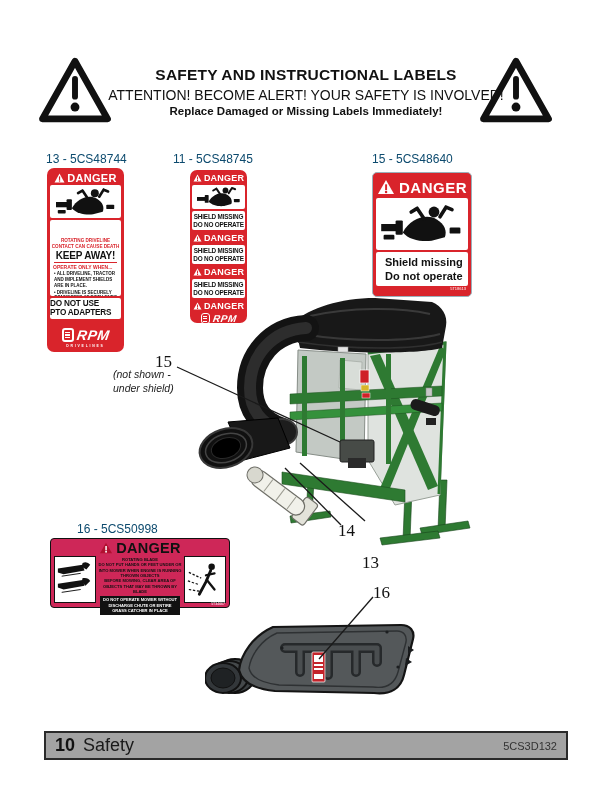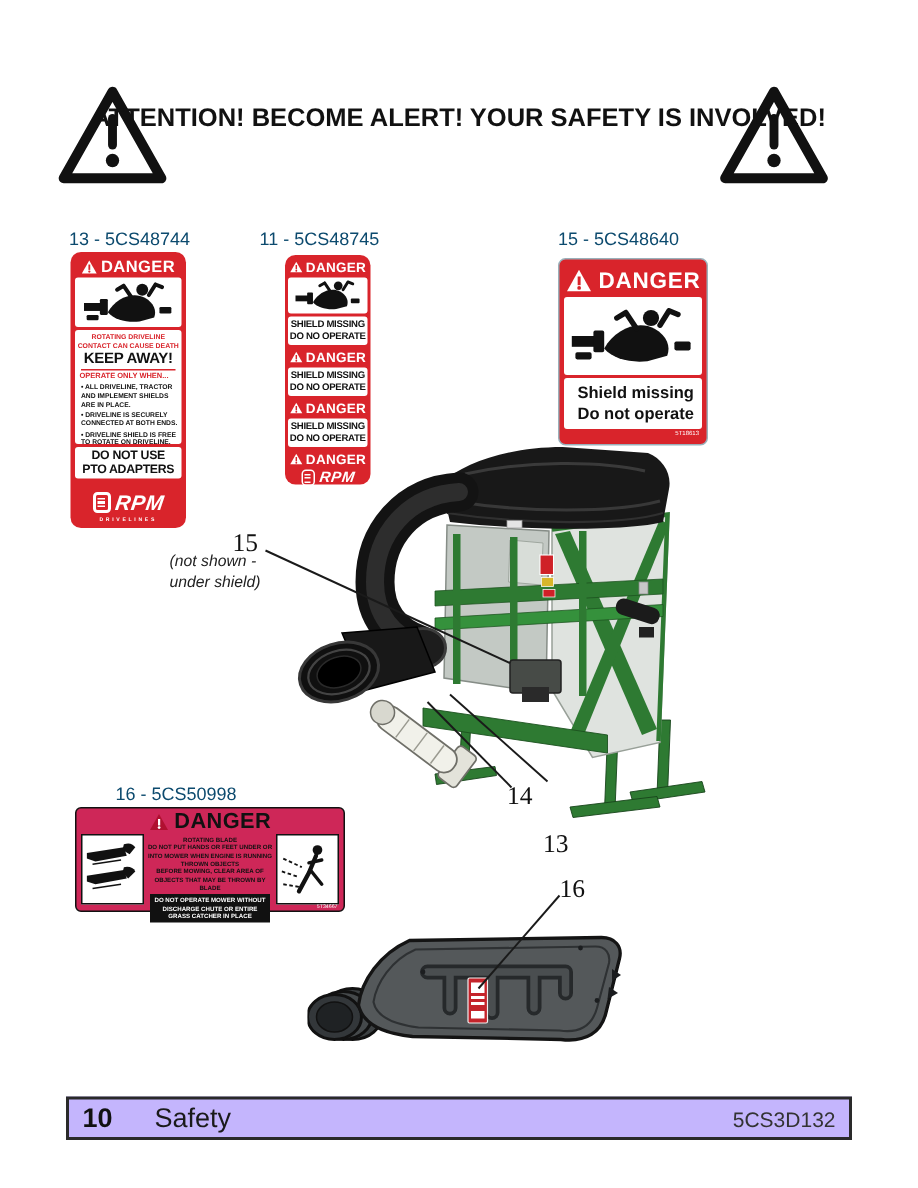--- a/index.html
+++ b/index.html
@@ -3,48 +3,48 @@
 <meta charset="utf-8">
 <style>
   * { margin:0; padding:0; box-sizing:border-box; }
   html,body { background:#ffffff; }
   body { width:612px; height:792px; position:relative; font-family:"Liberation Sans",sans-serif; color:#111; }
   .abs { position:absolute; }
 
   
   .hdr-text { left:0; top:66px; width:612px; text-align:center; }
   .hdr-title { font-size:15.5px; font-weight:700; letter-spacing:.2px; }
-  .hdr-sub1 { font-size:17px; font-weight:700; margin-top:3px; }
+  .hdr-sub1 { font-size:14px; font-weight:400; margin-top:3px; }
   .hdr-sub2 { font-size:11.5px; font-weight:700; margin-top:2px; }
   .tri { width:74px; height:74px; }
 
   
   .caption { font-family:Liberation Sans, sans-serif; font-size:12px; color:#0c4a6e; }
   .panel { background:#fff; border-radius:2px; overflow:hidden; }
   .redline { border:0; border-top:1px solid #d9242b; margin:1px 3px; }
   .rpm { display:flex; align-items:center; justify-content:center; gap:3px; color:#fff; }
   .rpm-badge { width:12px; height:14px; border:2px solid #fff; border-radius:3px;
                display:flex; flex-direction:column; justify-content:center; gap:1.5px; padding:1.5px; }
   .rpm-badge i { display:block; height:2px; background:#fff; }
   .rpm-text { font-style:italic; font-weight:900; font-size:14px; letter-spacing:.5px; transform:skewX(-8deg); }
   .rpm-sub { font-size:3.4px; letter-spacing:1.8px; text-align:center; color:#fff; margin-top:1px; font-weight:700; }
 
   
   .lbl13 { left:47px; top:168px; width:77px; height:184px; background:#d9242b; border-radius:7px;
            padding:2px 3px; display:flex; flex-direction:column; }
   .l13-head { height:15px; flex:none; display:flex; align-items:center; justify-content:center; gap:2px;
               color:#fff; font-weight:800; font-size:11px; letter-spacing:.3px; }
   .l13-pic { height:33px; flex:none; display:flex; align-items:center; justify-content:center; margin-bottom:2px; }
-  .l13-txt { height:76px; flex:none; text-align:center; padding:2px 1px; }
+  .l13-txt { height:76px; flex:none; text-align:center; padding:18px 1px; }
   .l13-r1 { color:#d9242b; font-size:4.6px; font-weight:800; line-height:1.25; }
   .l13-keep { font-size:10px; font-weight:900; letter-spacing:-.2px; margin:1px 0; }
   .l13-op { color:#d9242b; font-size:5px; font-weight:800; text-align:left; margin:1px 0 1px 2px; }
   .l13-b { font-size:4.5px; font-weight:700; text-align:left; line-height:1.25; margin:0 1px 1.5px 3px; }
   .l13-pto { height:21px; flex:none; margin-top:2px; display:flex; flex-direction:column; justify-content:center;
-             font-weight:900; font-size:8.2px; line-height:1.05; text-align:center; letter-spacing:-.2px; }
+             font-weight:900; font-size:8.2px; line-height:1.05; text-align:left; letter-spacing:-.2px; }
   .l13-rpm { margin-top:auto; padding-bottom:2px; }
 
   
   .lbl14 { left:190px; top:170px; width:57px; height:153px; background:#d9242b; border-radius:7px;
            padding:2px; display:flex; flex-direction:column; gap:2px; }
   .l14-head { height:11px; flex:none; display:flex; align-items:center; justify-content:center; gap:2px;
               color:#fff; font-weight:800; font-size:9px; letter-spacing:.2px; }
   .l14-pic { height:24px; flex:none; display:flex; align-items:center; justify-content:center; }
   .l14-sm { height:19px; flex:none; display:flex; flex-direction:column; align-items:center; justify-content:center;
             font-weight:900; font-size:6.4px; line-height:1.15; letter-spacing:-.2px; }
@@ -73,24 +73,24 @@
   .l16-black { background:#111; color:#fff; font-size:4.1px; font-weight:800; padding:1.5px 2px;
                margin:1.5px 2px 0 2px; line-height:1.3; }
   .l16-part { position:absolute; right:4px; bottom:1px; color:#fff; font-size:3.5px; }
 
   
   .callout { position:absolute; font-family:"Liberation Serif",serif; font-size:17px; color:#111; }
   .note { position:absolute; font-size:10.5px; color:#222; line-height:1.3; }
 
   
   .footer { left:44px; top:731px; width:524px; height:29px; border:2px solid #2a2a2a;
-            display:flex; align-items:center; padding:0 9px; background:#c4b5fd; }
+            display:flex; align-items:center; padding:0 9px; background:#a3a3a3; }
   .f-num { font-weight:700; font-size:18px; }
-  .f-title { font-size:18px; margin-left:28px; color:#1a1a1a; }
-  .f-code { margin-left:auto; font-size:14px; color:#333; }
+  .f-title { font-size:18px; margin-left:8px; color:#1a1a1a; }
+  .f-code { margin-left:auto; font-size:11px; color:#333; }
 
   svg { display:block; }
 </style>
 </head>
 <body>
 
 <div class="abs tri" style="left:38px; top:53px;">
   <svg viewBox="0 0 100 92" width="74" height="74">
     <path d="M50 7 L94 85 H6 Z" fill="none" stroke="#111" stroke-width="9" stroke-linejoin="round"></path>
     <rect x="46" y="27" width="8" height="32" rx="4" fill="#111"></rect>
@@ -98,21 +98,23 @@
   </svg>
 </div>
 <div class="abs tri" style="left:479px; top:53px;">
   <svg viewBox="0 0 100 92" width="74" height="74">
     <path d="M50 7 L94 85 H6 Z" fill="none" stroke="#111" stroke-width="9" stroke-linejoin="round"></path>
     <rect x="46" y="27" width="8" height="32" rx="4" fill="#111"></rect>
     <circle cx="50" cy="69" r="6" fill="#111"></circle>
   </svg>
 </div>
 <div class="abs hdr-text">
+  <div class="hdr-title">SAFETY AND INSTRUCTIONAL LABELS</div>
   <div class="hdr-sub1">ATTENTION! BECOME ALERT! YOUR SAFETY IS INVOLVED!</div>
+  <div class="hdr-sub2">Replace Damaged or Missing Labels Immediately!</div>
 </div>
 
 <div class="abs caption" style="left:46px; top:152px;">13 - 5CS48744</div>
 <div class="abs caption" style="left:173px; top:152px;">11 - 5CS48745</div>
 <div class="abs caption" style="left:372px; top:152px;">15 - 5CS48640</div>
 <div class="abs caption" style="left:48px; top:522px;margin-left:29px;">16 - 5CS50998</div>
 
 <div class="abs lbl13">
   <div class="l13-head">
     <svg width="11" height="10" viewBox="0 0 20 18">

